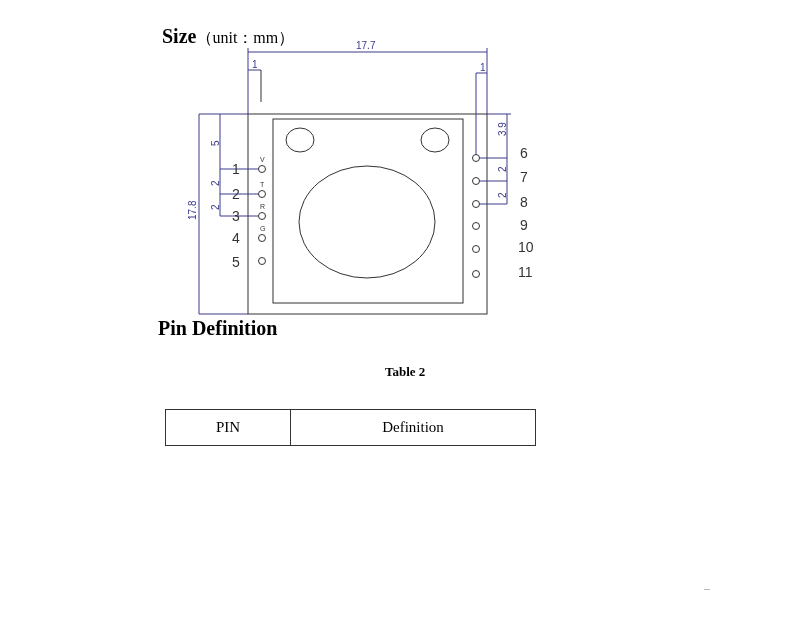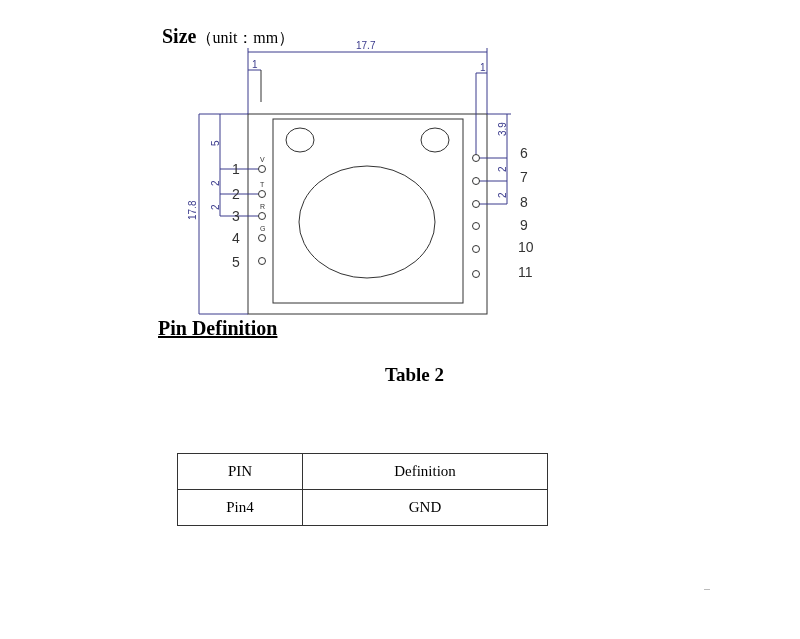--- a/index.html
+++ b/index.html
@@ -1,26 +1,26 @@
 <!DOCTYPE html>
 <html><head>
 <meta charset="utf-8">
 <style>
   html, body { margin:0; padding:0; background:#ffffff; }
   body { width:800px; height:639px; position:relative; overflow:hidden; font-family:"Liberation Serif", "DejaVu Serif", serif; color:#000; }
   .heading { position:absolute; font-weight:bold; font-size:20px; }
   .heading .unit { font-weight:normal; font-size:16px; }
   #size-heading { left:162px; top:2px;margin-top:23px; }
-  #pin-heading { left:158px; top:317px;text-decoration:underline; }
-  #table-caption { position:absolute; left:385px; top:364px; font-weight:bold; font-size:19px;text-align:center; }
+  #pin-heading { left:158px; top:317px; }
+  #table-caption { position:absolute; left:385px; top:364px; font-weight:bold; font-size:13px;text-align:center; }
   svg#drawing { position:absolute; left:0; top:0; }
   .dim { font-family:"Liberation Sans", "DejaVu Sans", sans-serif; fill:#3a3a8c; font-size:10px; }
   .pinlabel { font-family:"Liberation Sans", "DejaVu Sans", sans-serif; fill:#333; font-size:14px; }
   .tiny { font-family:"Liberation Sans", "DejaVu Sans", sans-serif; fill:#333; font-size:7px; }
-  table#pin-table { position:absolute; left:177px; top:409px; border-collapse:collapse; font-size:15px;margin-top:44px; }
+  table#pin-table { position:absolute; left:165px; top:409px; border-collapse:collapse; font-size:15px; }
   #pin-table td { border:1px solid #333; height:35px; text-align:center; padding:0; }
   #pin-table td.c1 { width:124px; }
   #pin-table td.c2 { width:244px; }
   #stray-mark { position:absolute; left:704px; top:589px; width:6px; height:1px; background:#bbb; }
 </style>
 </head>
 <body>
 
 <div class="heading" id="size-heading">
   <span>Size</span><span class="unit">（unit：mm）</span>
@@ -107,20 +107,16 @@
 
 <div class="heading" id="pin-heading">Pin Definition</div>
 <div id="table-caption">Table 2</div>
 
 <table id="pin-table">
   <tbody>
       <tr>
     <td class="c1">PIN</td>
     <td class="c2">Definition</td>
   </tr>
-  <tr>
-    <td class="c1">Pin4</td>
-    <td class="c2">GND</td>
-  </tr>
 </tbody>
   </table>
 
 <div id="stray-mark"></div>
 
 </body></html>

